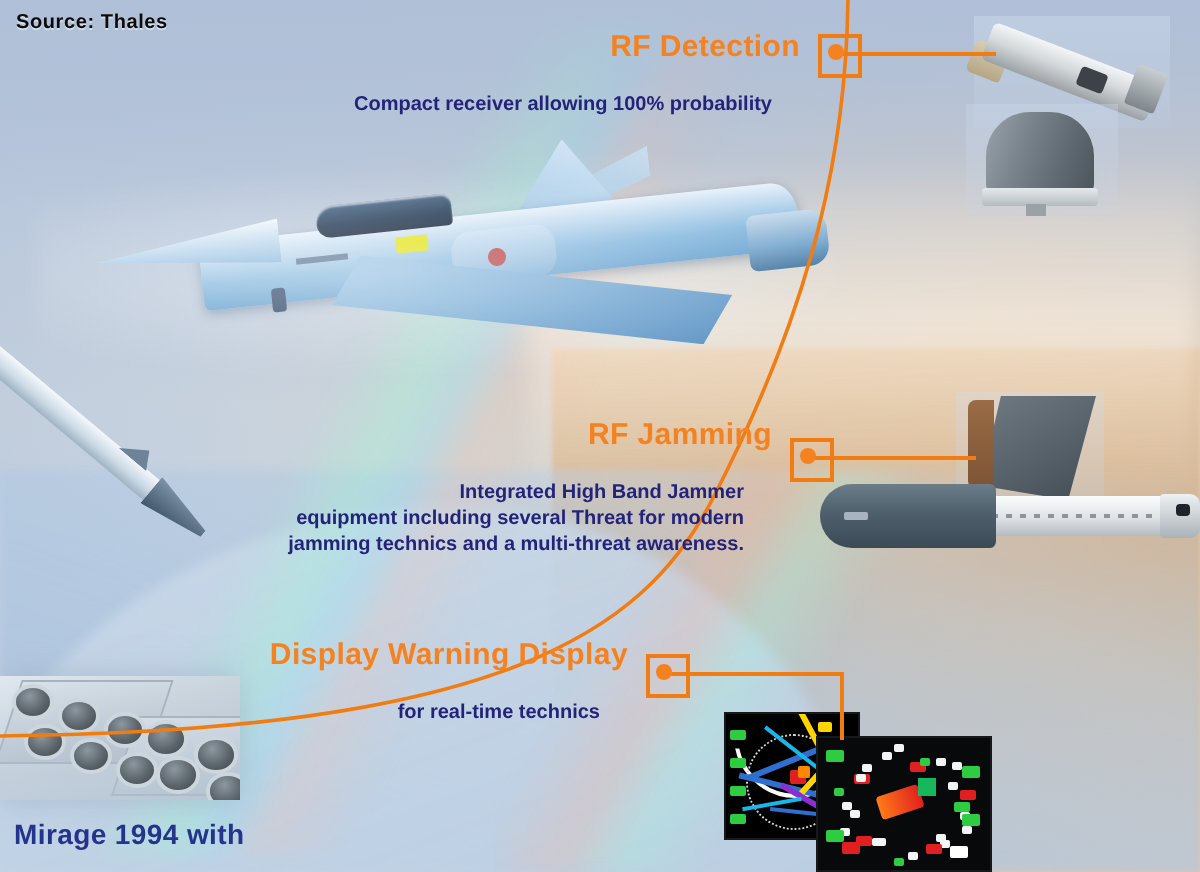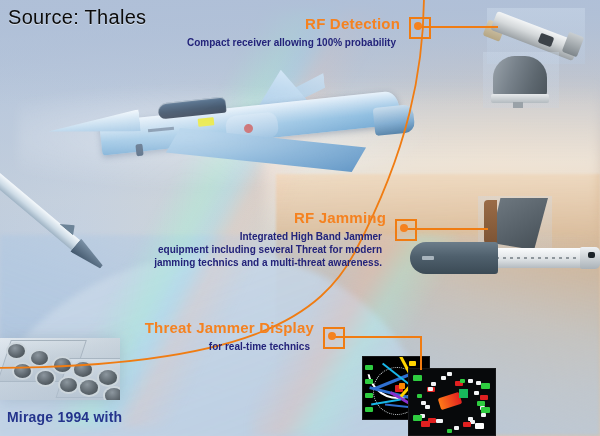--- a/index.html
+++ b/index.html
@@ -304,27 +304,27 @@
   .lead-h{position:absolute;height:2px;background:#f07c12;}
   .lead-v{position:absolute;width:2px;background:#f07c12;}
 
   
   .callout{position:absolute;text-align:right;}
   .callout .title{
     color:#f58220;font-weight:bold;font-size:15px;letter-spacing:.2px;
     line-height:16px;margin:0 0 3px 0;white-space:nowrap;
   }
   .callout .body{
-    color:#23237a;font-weight:bold;font-size:10px;line-height:13px;margin:4px;
+    color:#23237a;font-weight:bold;font-size:10px;line-height:13px;margin:14px;
   }
   .callout .body span{display:block;white-space:nowrap;}
 
   #lbl-source{
     position:absolute;left:8px;top:6px;
-    color:#0b0b0b;font-weight:normal;font-size:20px;letter-spacing:.3px;
+    color:#0b0b0b;font-weight:bold;font-size:10px;letter-spacing:.3px;
     text-shadow:0 1px 0 rgba(255,255,255,.45);
   }
   #lbl-caption{
     position:absolute;left:7px;top:409px;
     color:#24348c;font-weight:bold;font-size:14px;letter-spacing:.2px;
   }
 </style>
 </head>
 <body>
 
@@ -485,21 +485,21 @@
   <div class="callout" style="left:100px;top:210px;width:286px;">
     <p class="title">RF Jamming</p>
     <p class="body">
       <span>Integrated High Band Jammer</span>
       <span>equipment including several Threat for modern</span>
       <span>jamming technics and a multi-threat awareness.</span>
     </p>
   </div>
 
   <div class="callout" style="left:60px;top:320px;width:254px;">
-    <p class="title">Threat Jammer Display</p>
+    <p class="title">Display Warning Display</p>
     <p class="body">
       <span>for real-time technics</span>
     </p>
   </div>
 
   <div id="lbl-source">Source: Thales</div>
   <div id="lbl-caption">Mirage 1994 with</div>
 
 </div>
 

